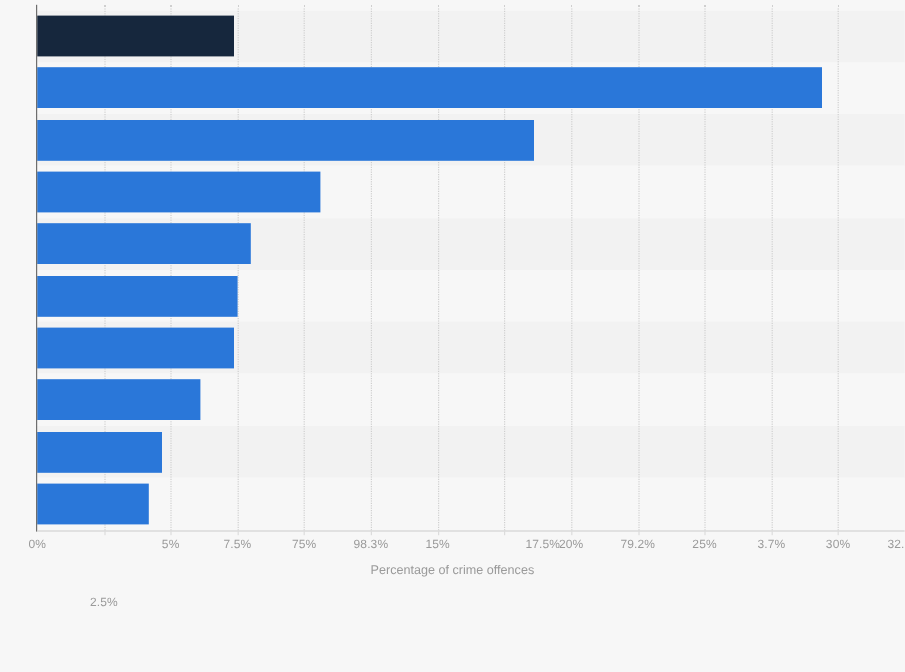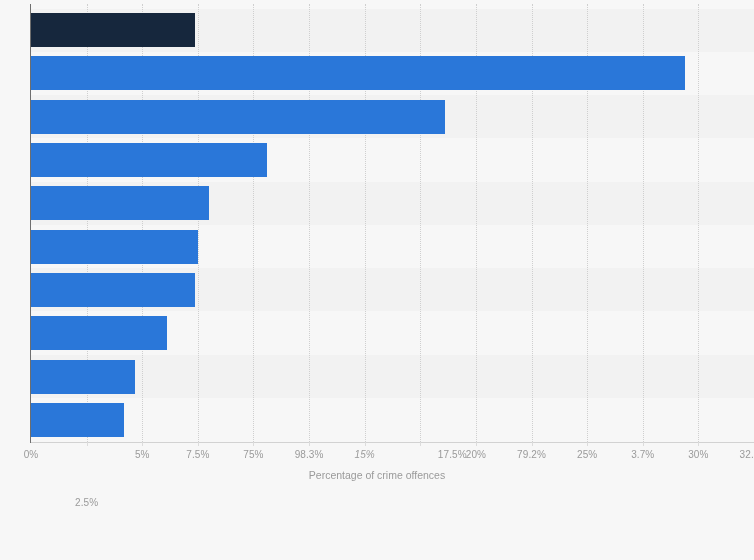--- a/index.html
+++ b/index.html
@@ -173,21 +173,21 @@
   <div class="axis-line-vertical"></div>
   <div class="axis-line"></div>
 
   <div class="tick-labels">
       <div class="tick-label" style="left: 31px;">0%</div>
       <div class="tick-label" style="left: 86.6154px; margin-top: 48px;">2.5%</div>
       <div class="tick-label" style="left: 142.231px;">5%</div>
       <div class="tick-label" style="left: 197.846px;">7.5%</div>
       <div class="tick-label" style="left: 253.462px;">75%</div>
       <div class="tick-label" style="left: 309.077px;">98.3%</div>
-      <div class="tick-label" style="left: 364.692px; font-style: italic;">15%</div>
+      <div class="tick-label" style="left: 364.692px;">15%</div>
       <div class="tick-label" style="left: 420.308px; margin-left: 32px;">17.5%</div>
       <div class="tick-label" style="left: 475.923px;">20%</div>
       <div class="tick-label" style="left: 531.538px;">79.2%</div>
       <div class="tick-label" style="left: 587.154px;">25%</div>
       <div class="tick-label" style="left: 642.769px;">3.7%</div>
       <div class="tick-label" style="left: 698.385px;">30%</div>
       <div class="tick-label" style="left: 754px;">32.5%</div>
     </div>
 
   <div class="axis-title">Percentage of crime offences</div>

